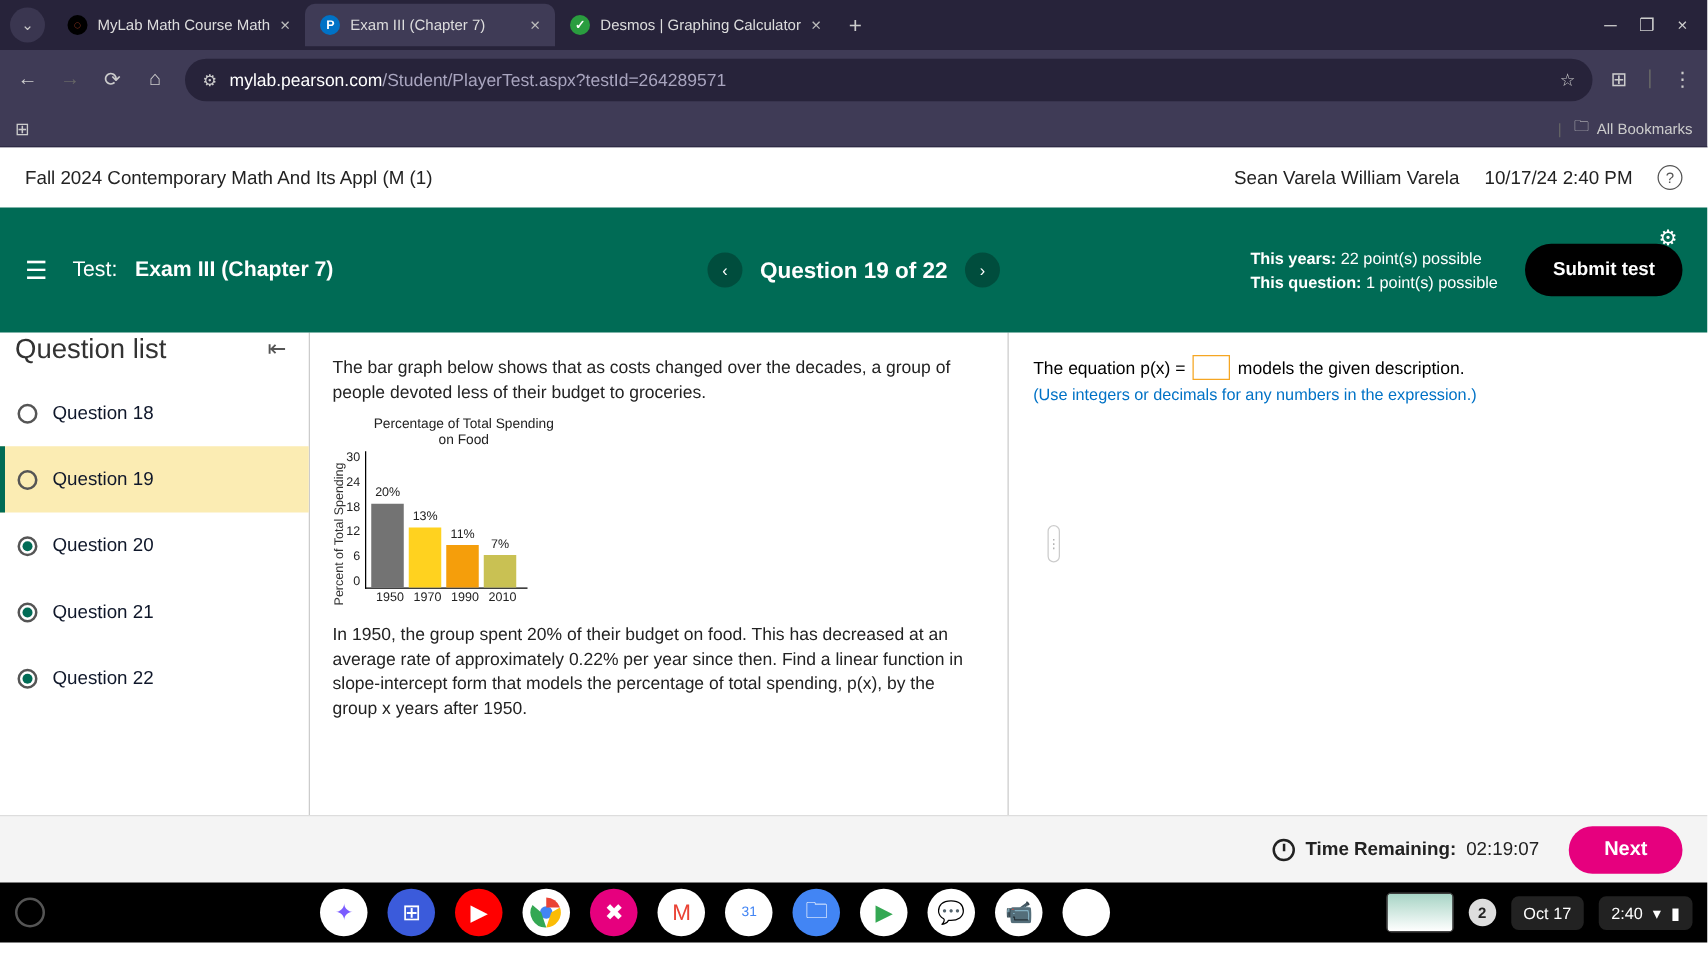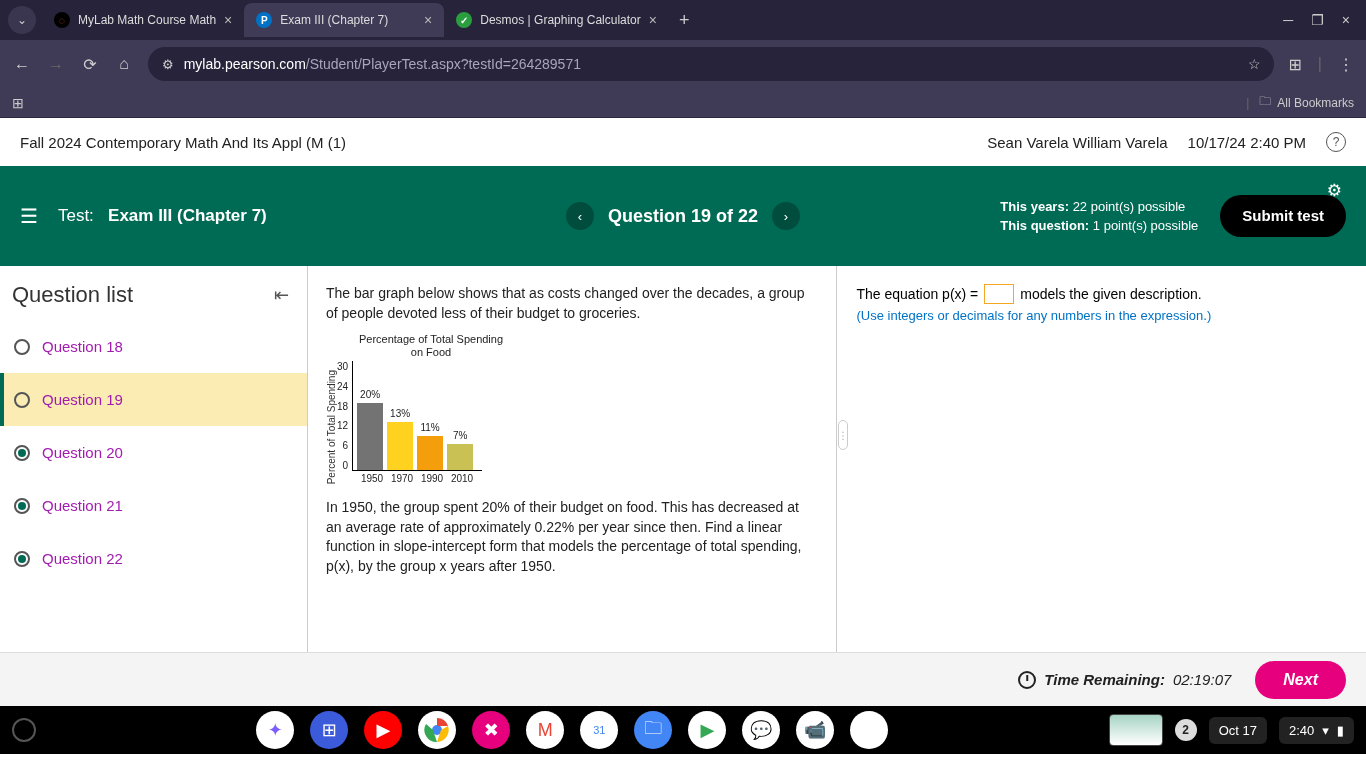--- a/index.html
+++ b/index.html
@@ -39,25 +39,25 @@
   .test-label .bold { font-weight:bold;}
   .q-nav { position:absolute; left:50%; transform:translateX(-50%); display:flex; align-items:center; gap:14px;}
   .nav-btn { width:28px; height:28px; background:#004d3d; border-radius:50%; display:flex; align-items:center; justify-content:center; font-size:13px;}
   .q-counter { font-size:18px; font-weight:bold;}
   .test-info { margin-left:auto; font-size:13px; line-height:1.5; display:flex; align-items:center; gap:22px;}
   .gear-icon { position:absolute; right:24px; top:14px; font-size:17px;}
   .submit-btn { background:#000; color:#fff; border-radius:22px; padding:10px 22px; font-size:15px; font-weight:bold;}
 
   
   .content { display:flex; height:386px; background:#fff;}
-  .sidebar { width:308px; border-right:1px solid #ccc; padding-top:16px;}
+  .sidebar { width:248px; border-right:1px solid #ccc; padding-top:0;}
   .sidebar-header { display:flex; align-items:center; padding:0 18px 12px 12px;}
   .sidebar-title { font-size:22px; color:#333;}
   .collapse-icon { margin-left:auto; font-size:18px; color:#555;}
-  .q-item { display:flex; align-items:center; gap:12px; padding:18px 14px; font-size:15px; color:#a21caf; cursor:pointer;}
+  .q-item { display:flex; align-items:center; gap:12px; padding:18px 14px; font-size:15px; color:#0f172a; cursor:pointer;}
   .q-item.active { background:#fbecb3; border-left:4px solid #006b55; padding-left:10px;}
   .q-radio { width:16px; height:16px; border:2px solid #555; border-radius:50%; flex-shrink:0; display:flex; align-items:center; justify-content:center;}
   .q-radio.filled::after { content:''; width:8px; height:8px; background:#006b55; border-radius:50%;}
 
   .question-col { flex:1; padding:18px 20px 18px 18px; font-size:14px; color:#222; border-right:1px solid #ccc; max-width:570px;}
   .question-col p { margin-bottom:10px; line-height:1.4;}
 
   
   .chart-wrap { margin:6px 0 14px 0;}
   .chart-title { font-size:11px; text-align:center; margin-left:30px; width:150px; line-height:1.2;}
@@ -71,21 +71,21 @@
   .x-labels span { width:28px; text-align:center;}
 
   .answer-col { flex:1; padding:18px 20px; font-size:14px;}
   .answer-row { display:flex; align-items:center; gap:6px; flex-wrap:wrap;}
   .answer-input { width:30px; height:20px; border:1px solid #f5a623; background:#fff;}
   .hint { color:#0072c6; font-size:13px; margin-top:4px;}
 
   .drag-handle { position:absolute; left:838px; top:420px; width:10px; height:30px; border:1px solid #ccc; border-radius:5px; background:#fff; display:flex; align-items:center; justify-content:center; font-size:10px; color:#aaa;}
 
   
-  .footer { background:#f4f4f4; height:54px; display:flex; align-items:center; padding:0 20px; border-top:1px solid #ddd;font-style:italic;}
+  .footer { background:#f4f4f4; height:54px; display:flex; align-items:center; padding:0 20px; border-top:1px solid #ddd;}
   .footer .spacer { flex:1;}
   .time-remaining { display:flex; align-items:center; gap:8px; font-size:15px; color:#222;}
   .clock-icon { width:18px; height:18px; border:2px solid #222; border-radius:50%; position:relative;}
   .clock-icon::after { content:''; position:absolute; width:1.5px; height:6px; background:#222; left:50%; top:2px; transform:translateX(-50%);}
   .next-btn { background:#e6007e; color:#fff; border-radius:22px; padding:10px 28px; font-size:16px; font-weight:bold; margin-left:24px;}
 
   
   .taskbar { background:#000; height:48px; display:flex; align-items:center; padding:0 12px;}
   .tb-left { width:24px; height:24px; border:2px solid #555; border-radius:50%;}
   .tb-icons { display:flex; gap:16px; margin:0 auto;}

